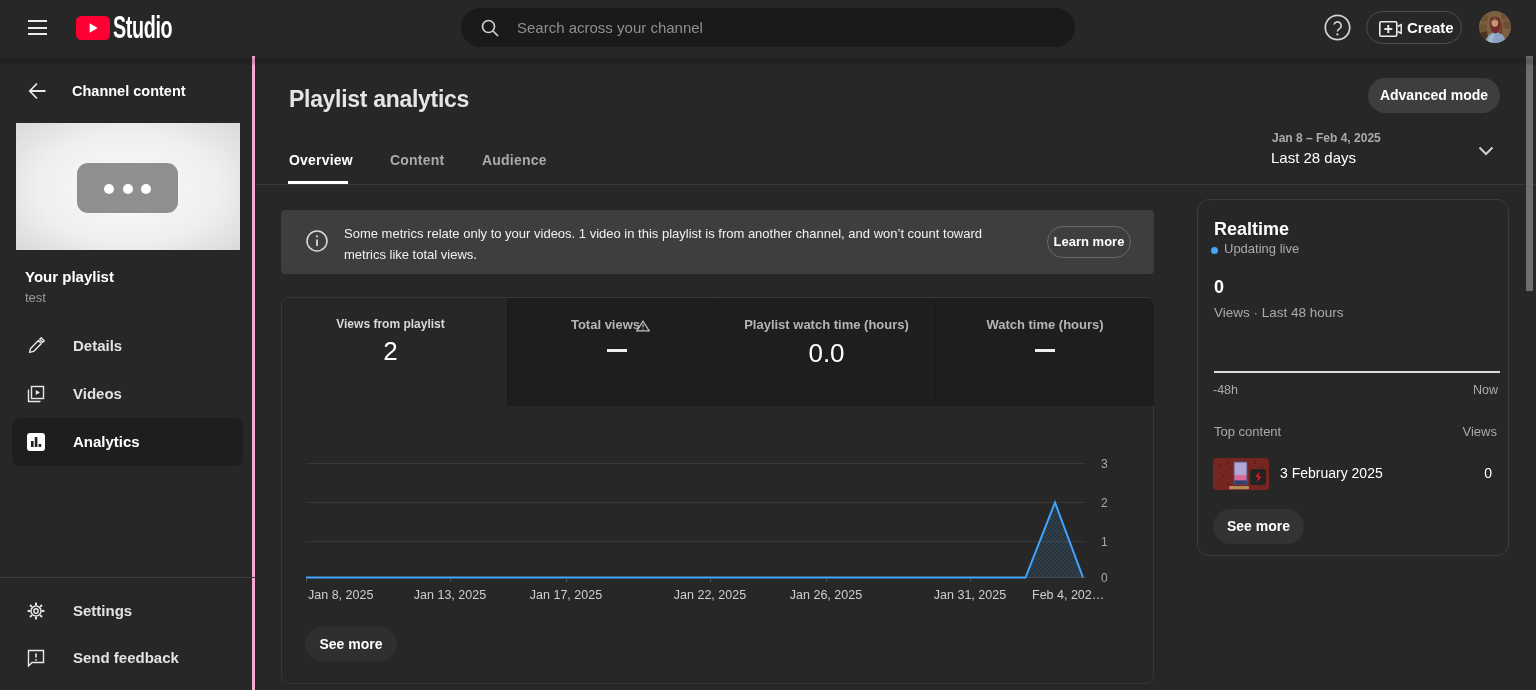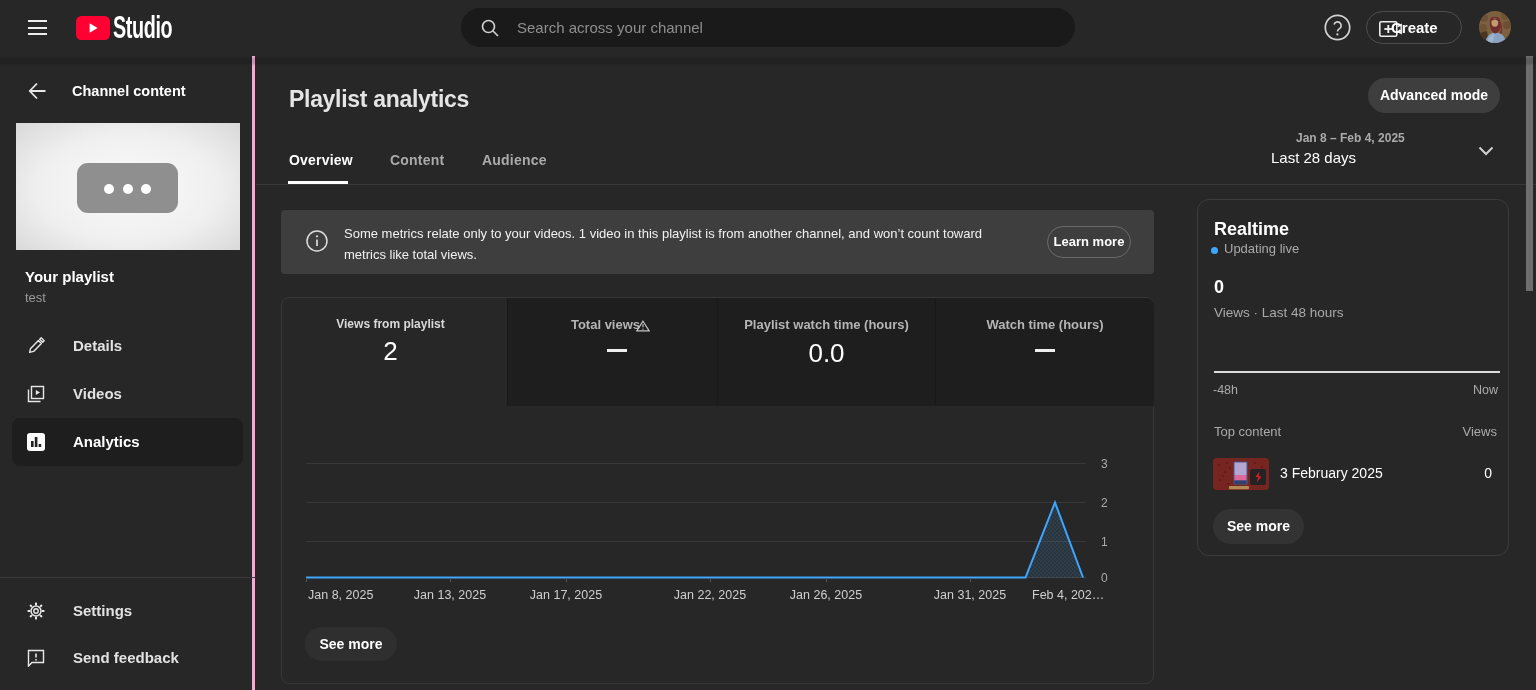--- a/index.html
+++ b/index.html
@@ -34,21 +34,21 @@
   #sidediv { position:absolute; left:0; top:521px; width:255px; height:1px; background:#3a3a3a; }
 
   
   #main { position:absolute; left:256px; top:56px; width:1280px; height:634px; }
   #title { position:absolute; left:33px; top:30px; color:#e5e5e5; font-weight:bold; font-size:23px; letter-spacing:-0.3px; }
   .tab { position:absolute; top:96px; font-size:14px; font-weight:bold; color:#aaa; letter-spacing:0.2px; }
   #tab-underline { position:absolute; left:32px; top:125px; width:60px; height:3px; background:#fff; }
   #tabborder { position:absolute; left:0; top:128px; width:1280px; height:1px; background:#383838; }
   #advmode { position:absolute; left:1112px; top:22px; width:132px; height:35px; background:#3e3e3e; border-radius:18px;
     color:#fff; font-weight:bold; font-size:14px; text-align:center; line-height:35px; }
-  #daterange1 { position:absolute; left:1040px; top:75px; color:#aaa; font-size:12px; font-weight:bold; }
+  #daterange1 { position:absolute; left:1016px; top:75px; color:#aaa; font-size:12px; font-weight:bold; }
   #daterange2 { position:absolute; left:1015px; top:93px; color:#fff; font-size:15px; }
 
   #banner { position:absolute; left:25px; top:154px; width:873px; height:64px; background:#3e3e3e; border-radius:4px; }
   #banner .txt { position:absolute; left:63px; top:13px; color:#f1f1f1; font-size:13px; line-height:21px; }
   #learnmore { position:absolute; left:766px; top:16px; width:84px; height:32px; border:1px solid #6a6a6a; border-radius:16px;
     color:#fff; font-weight:bold; font-size:13px; text-align:center; line-height:30px; }
 
   #card { position:absolute; left:25px; top:241px; width:873px; height:387px; background:#272727;
     border:1px solid #373737; border-radius:8px; }
   .mcell { position:absolute; top:0; height:108px; background:#1e1e1e; }
@@ -104,21 +104,21 @@
       <path d="M10 10.4 a3.7 3.7 0 1 1 5.2 4.5 c-1.3 0.9 -1.7 1.5 -1.7 2.7" fill="none" stroke="#d4d4d4" stroke-width="1.6"></path>
         <circle cx="13.4" cy="20.4" r="1.1" fill="#d4d4d4"></circle>
     </svg>
     <div id="createbtn">
       <svg class="abs" style="left:12px; top:9px" width="26" height="16" viewBox="0 0 26 16">
         <rect x="0.8" y="0.8" width="17" height="14.4" rx="1.5" fill="none" stroke="#ececec" stroke-width="1.6"></rect>
         <line x1="9.3" y1="4" x2="9.3" y2="12" stroke="#ececec" stroke-width="1.9"></line>
         <line x1="5.3" y1="8" x2="13.3" y2="8" stroke="#ececec" stroke-width="1.9"></line>
         <path d="M18.6 5.5 L22.2 3.8 V12.2 L18.6 10.5" fill="none" stroke="#ececec" stroke-width="1.5"></path>
       </svg>
-      <span style="left:24px">Create</span>
+      <span style="left:40px">Create</span>
     </div>
     <svg class="abs" style="left:1479px; top:11px" width="32" height="32" viewBox="0 0 32 32">
       <defs>
           <clipPath id="avc">
             <circle cx="16" cy="16" r="16"></circle>
           </clipPath>
         </defs>
       <g clip-path="url(#avc)">
         <rect width="32" height="32" fill="#7d6040"></rect>
         <circle cx="5" cy="7" r="4" fill="#6b4f33" opacity="0.8"></circle>

